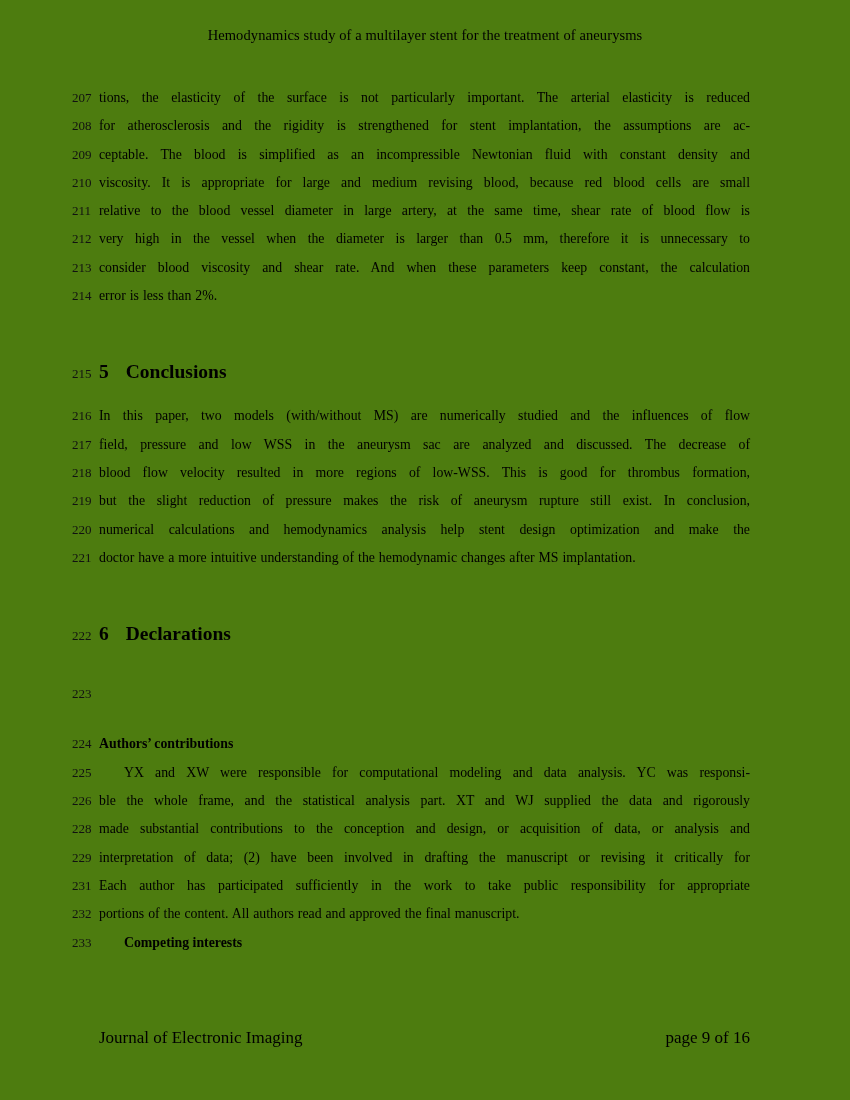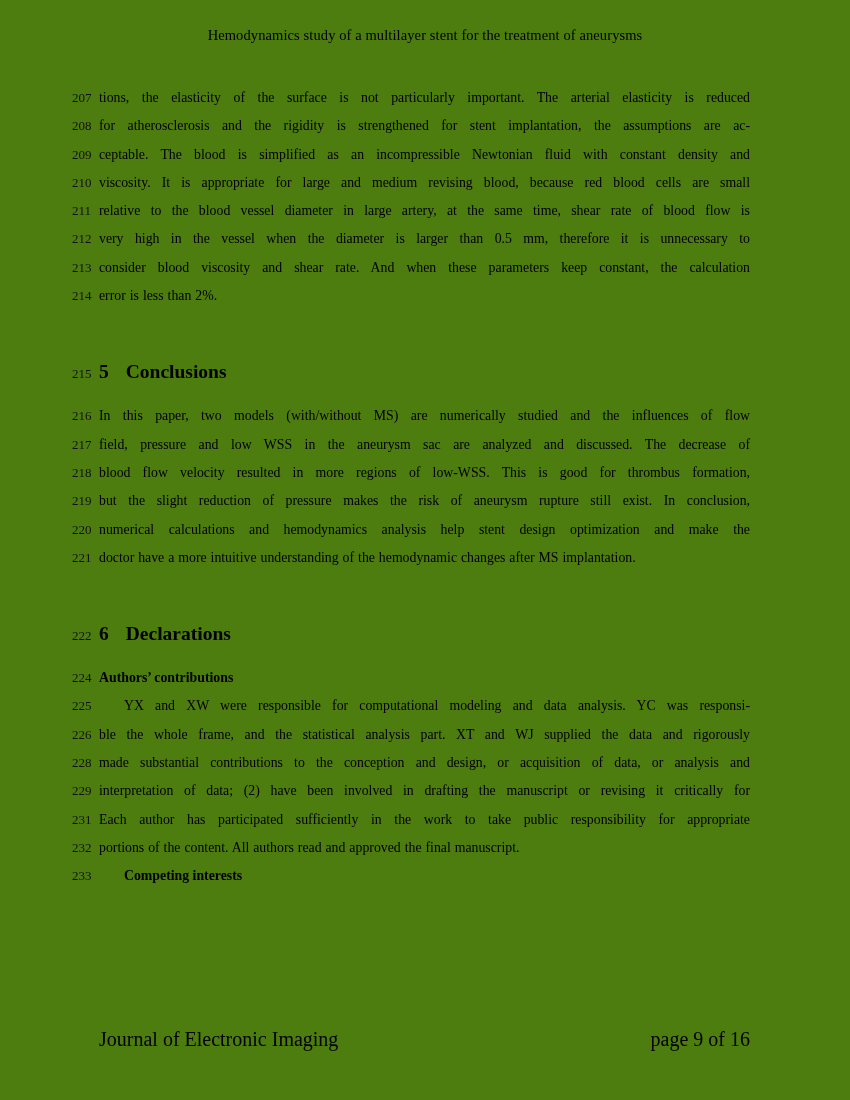--- a/index.html
+++ b/index.html
@@ -65,21 +65,21 @@
     line-height: 28.3px;
   }
   .subhead.indent { text-indent: 25px; }
   .footer {
     position: absolute;
     left: 99px;
     right: 100px;
     top: 1028px;
     display: flex;
     justify-content: space-between;
-    font-size: 20px;
+    font-size: 17px;
     align-items: flex-end;
   }
 </style>
 </head>
 <body>
 
 <div class="page">
   <div class="running-head">Hemodynamics study of a multilayer stent for the treatment of aneurysms</div>
 
   <main class="content" id="content">
@@ -140,20 +140,23 @@
         <div class="text">numerical calculations and hemodynamics analysis help stent design optimization and make the</div>
       </div>
       <div class="row kind-body">
         <span class="num">221</span>
         <div class="text last">doctor have a more intuitive understanding of the hemodynamic changes after MS implantation.</div>
       </div>
       <div class="row kind-heading">
         <span class="num">222</span>
         <div class="htext"><span class="hnum">6</span><span>Declarations</span></div>
       </div>
+      <div class="row kind-empty">
+        <span class="num">223</span>
+      </div>
       <div class="row kind-subheading">
         <span class="num">224</span>
         <div class="subhead">Authors’ contributions</div>
       </div>
       <div class="row kind-body">
         <span class="num">225</span>
         <div class="text indent">YX and XW were responsible for computational modeling and data analysis. YC was responsi-</div>
       </div>
       <div class="row kind-body">
         <span class="num">226</span>

